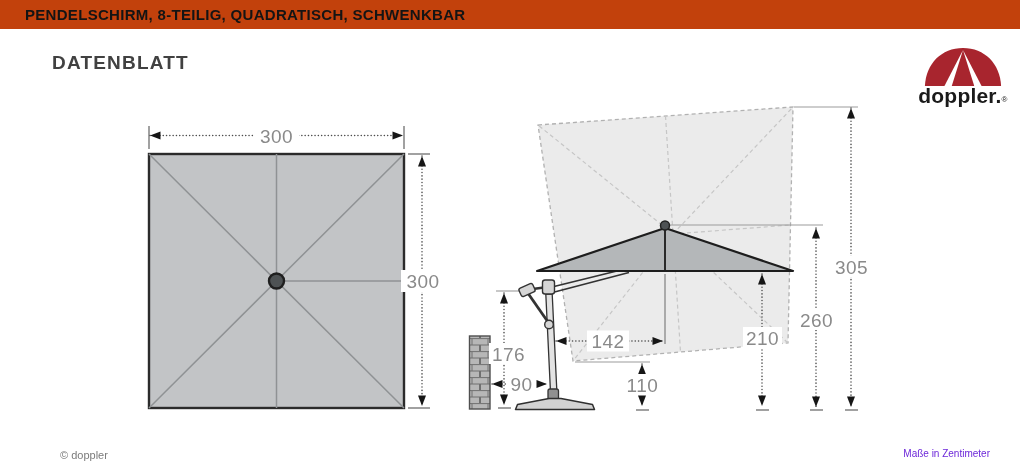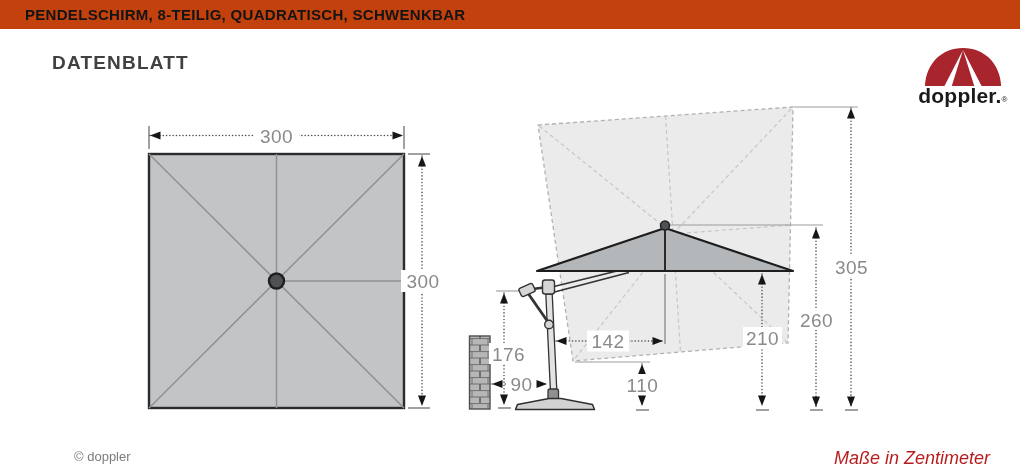--- a/index.html
+++ b/index.html
@@ -6,22 +6,22 @@
   .page{position:relative;width:1020px;height:469px;background:#ffffff;overflow:hidden;
         font-family:"Liberation Sans",sans-serif;}
   .topbar{position:absolute;left:0;top:0;width:1020px;height:29px;background:#c2410c;
           display:flex;align-items:center;}
   .topbar .bar-text{margin-left:25px;font-size:15px;font-weight:bold;color:#141414;letter-spacing:.3px;}
   .doc-title{position:absolute;left:52px;top:52px;font-size:19px;font-weight:bold;color:#414141;letter-spacing:1.2px;}
   .logo{position:absolute;left:889px;top:44px;width:92px;text-align:center;margin-left:28px;}
   .logo svg{display:block;margin:0 auto;}
   .logo-text{font-size:21px;font-weight:bold;color:#1a1a1a;letter-spacing:.2px;margin-top:-3px;line-height:22px;}
   .reg{font-size:8px;font-weight:normal;vertical-align:1px;}
-  .copyright{position:absolute;left:60px;top:449px;font-size:13px;color:#7b7b7b;margin-left:14px;}
-  .units{position:absolute;right:30px;top:448px;font-size:18px;font-style:italic;color:#b91c1c;}
+  .copyright{position:absolute;left:60px;top:449px;font-size:11px;color:#7b7b7b;}
+  .units{position:absolute;right:30px;top:448px;font-size:10px;color:#6d28d9;}
   svg.diagram{position:absolute;left:0;top:0;}
   
   .frame{fill:#c2c4c6;stroke:#2b2b2b;stroke-width:2.4;}
   .inner{stroke:#8f9294;stroke-width:1.5;}
   .hub{fill:#4e5254;stroke:#1f1f1f;stroke-width:2.4;}
   .dash{fill:#ebebeb;stroke:#b1b1b1;stroke-width:1.3;stroke-dasharray:4 3;}
   .dashray{fill:none;stroke:#c6c6c6;stroke-width:1.2;stroke-dasharray:4 3;}
   .canopy{fill:#b4b7b9;stroke:#1d1d1d;stroke-width:2.2;stroke-linejoin:round;}
   .dim{stroke:#4d4d4d;stroke-width:1.5;stroke-dasharray:0.1 3.2;stroke-linecap:round;fill:none;}
   .ref{stroke:#9c9c9c;stroke-width:1.1;}

